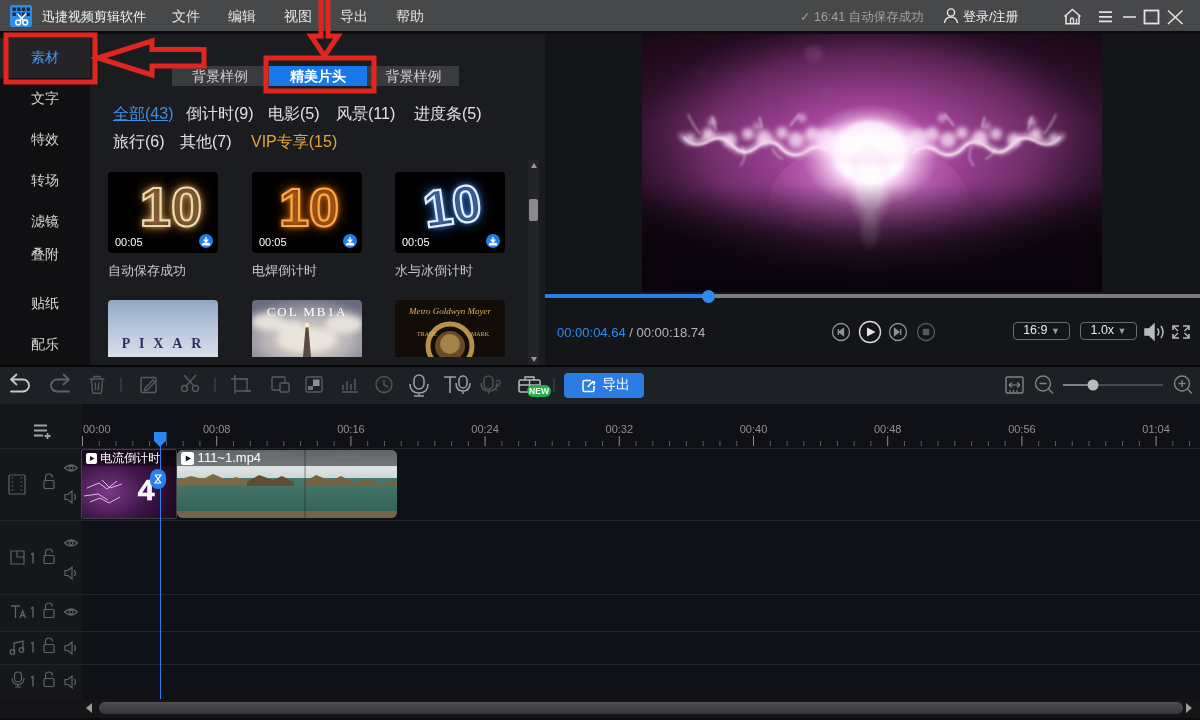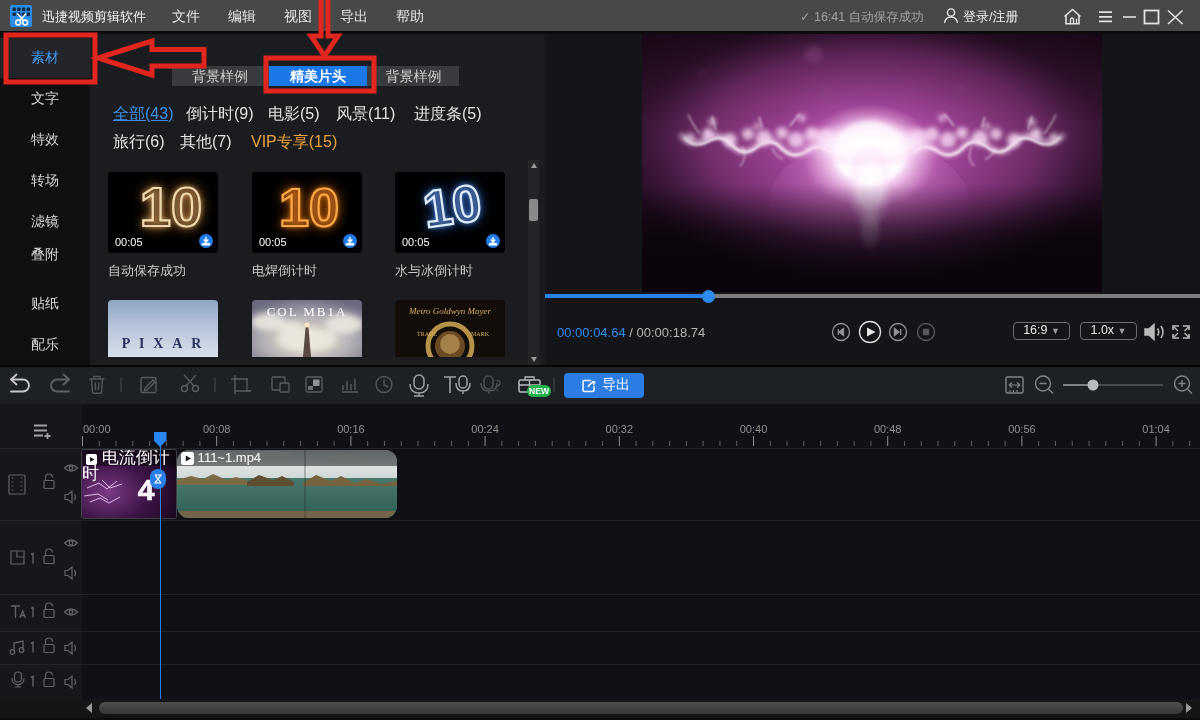--- a/index.html
+++ b/index.html
@@ -39,22 +39,22 @@
 #toolbar { left:0; top:365px; width:1200px; height:39px; background:#1d2024; border-top:2px solid #050506; }
 #export-btn { left:564px; top:6px; width:80px; height:25px; background:#2b7de4; border-radius:4px; color:#fff; font-size:14px; }
 #new-badge { left:527px; top:6px; width:24px; height:12px; background:#22b14c; border-radius:6px; color:#fff; font-size:8.5px; font-weight:bold; text-align:center; line-height:12px;margin-top:12px; }
 
 #timeline { left:0; top:404px; width:1200px; height:295px; background:#101116; }
 #gutter { left:0; top:0; width:82px; height:295px; background:#16171b; }
 .trksep { position:absolute; left:0; width:1200px; height:1px; background:#232429; }
 #playhead-line { left:159.5px; top:39px; width:1.5px; height:256px; background:#2a80ea; }
 
 #clip1 { left:82px; top:46px; width:94px; height:68px; border-radius:2px; overflow:hidden; background:#1a0820; box-shadow:0 0 0 1px rgba(180,185,200,0.28); }
-#clip2 { left:177px; top:46px; width:220px; height:68px; border-radius:12px; overflow:hidden; background:#3a5a55; }
-.cliplabel { position:absolute; left:0; top:0; right:0; height:16px; background:rgba(10,10,12,0.55); color:#fff; font-size:17px; line-height:16px; }
+#clip2 { left:177px; top:46px; width:220px; height:68px; border-radius:6px; overflow:hidden; background:#3a5a55; }
+.cliplabel { position:absolute; left:0; top:0; right:0; height:16px; background:rgba(10,10,12,0.55); color:#fff; font-size:12px; line-height:16px; }
 
 #hscroll { left:0; top:699px; width:1200px; height:19px; background:#151517; }
 #hthumb { left:99px; top:3px; width:1084px; height:12px; border-radius:6px; background:linear-gradient(#4e4f51,#353638); }
 
 #annot { left:0; top:0; width:1200px; height:720px; pointer-events:none; z-index:50; }
 </style>
 </head>
 <body>
 <div id="app">
 

